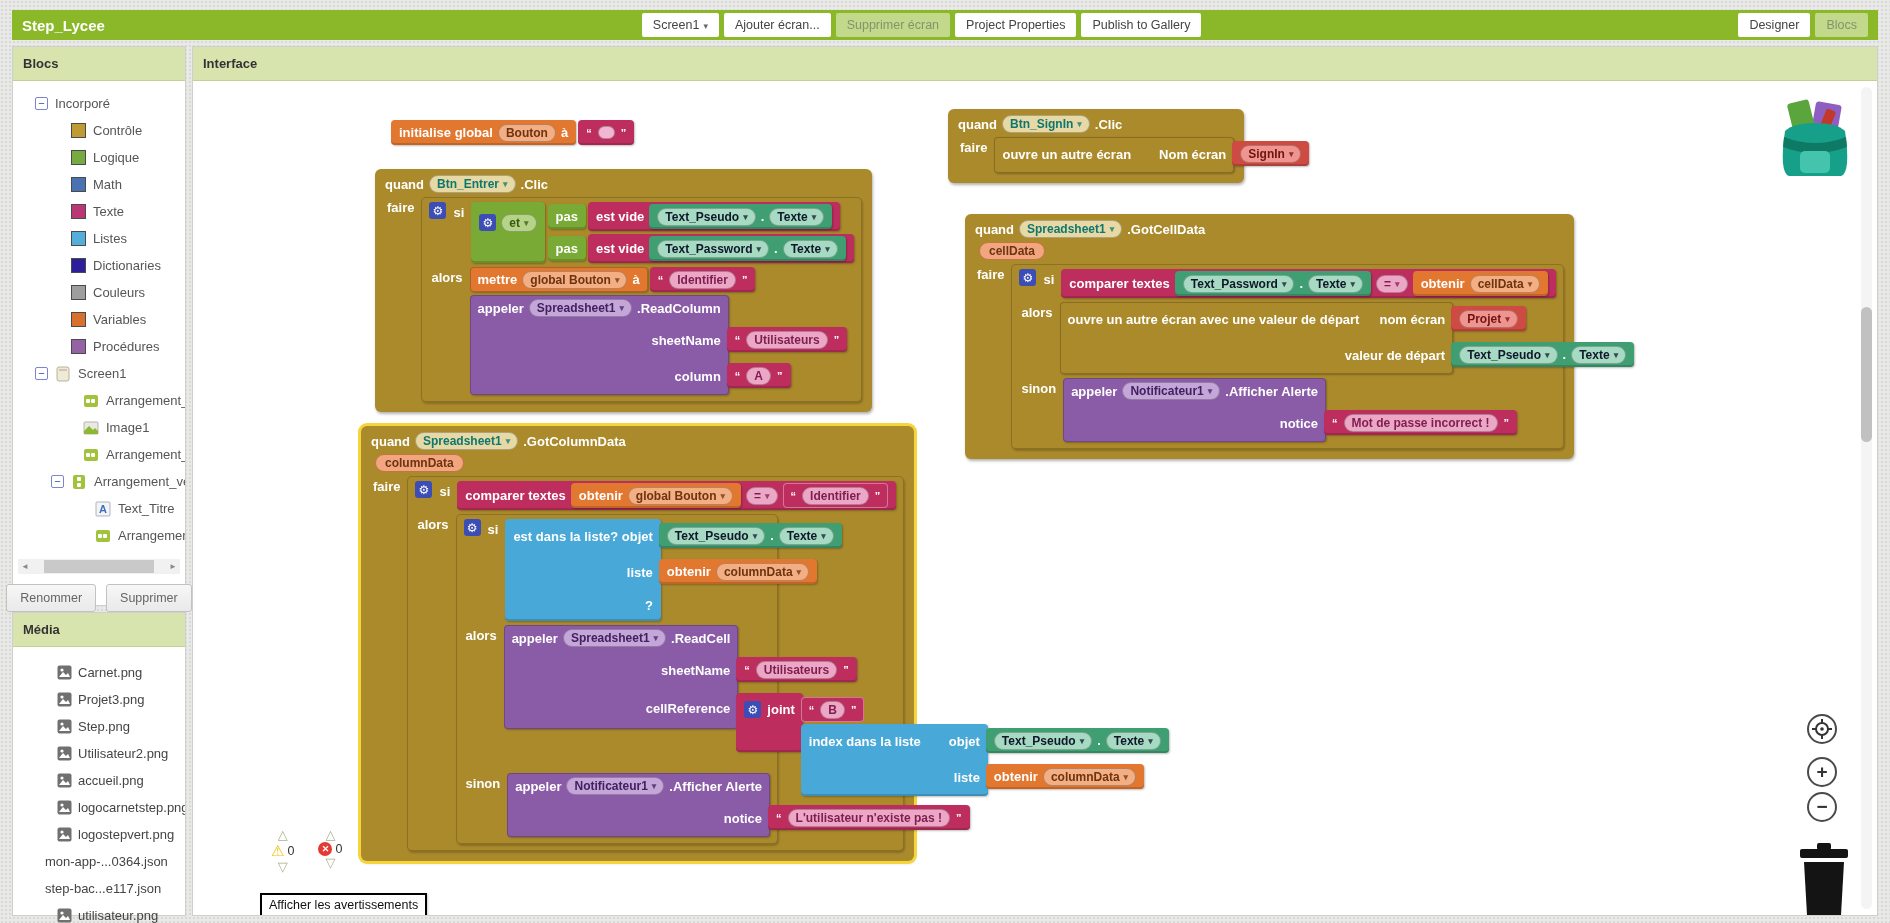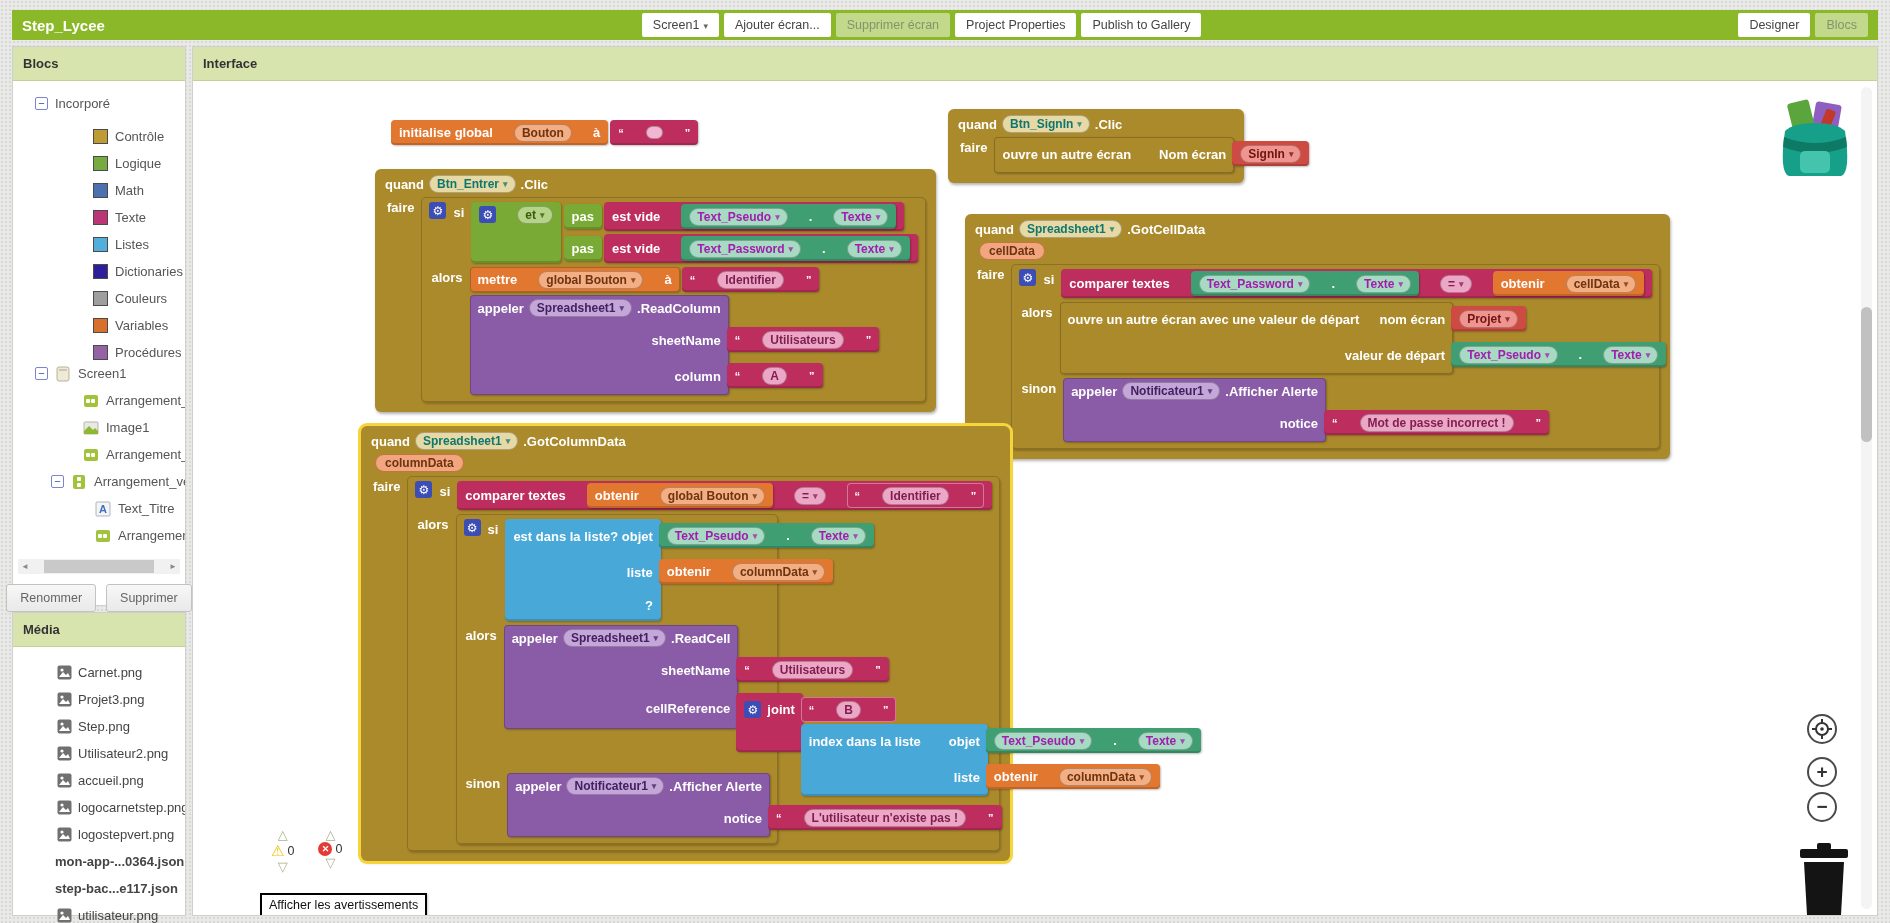--- a/index.html
+++ b/index.html
@@ -25,45 +25,45 @@
 #panel-blocs { left:12px; top:46px; width:174px; height:560px; }
 #panel-media { left:12px; top:612px; width:174px; bottom:7px; }
 #panel-ws { left:192px; top:46px; right:12px; bottom:7px; }
 
 .tree { padding-top:9px; font-size:13px; color:#555; overflow:hidden; }
 .trow { display:flex; align-items:center; height:27px; gap:7px; white-space:nowrap; overflow:hidden; cursor:pointer; }
 .expander { width:13px; height:13px; flex:0 0 13px; border:1px solid #7986cb; background:#fff; color:#3949ab; font-size:11px; line-height:11px; text-align:center; border-radius:2px; }
 .expander::before { content:"−"; }
 .sq { width:15px; height:15px; flex:0 0 15px; border:1px solid #4a4a4a; }
 .ticon { width:16px; height:16px; flex:0 0 16px; display:inline-flex; }
-.ind1 { padding-left:22px; } .ind2 { padding-left:80px;align-items:flex-end; } .ind3 { padding-left:70px; } .ind3e { padding-left:38px; } .ind4 { padding-left:82px; }
+.ind1 { padding-left:22px; } .ind2 { padding-left:58px; } .ind3 { padding-left:70px; } .ind3e { padding-left:38px; } .ind4 { padding-left:82px; }
 
 .hscroll { margin:10px 5px 8px; height:15px; background:#f1f1f1; position:relative; display:flex; align-items:center; justify-content:space-between; padding:0 3px; color:#8a8a8a; font-size:8px; }
 .hthumb { position:absolute; left:26px; width:110px; top:1px; bottom:1px; background:#c9c9c9; }
 .side-btns { display:flex; justify-content:center; gap:10px; padding-top:2px; }
 .side-btn { background:linear-gradient(#f7f7f7,#e9e9e9); border:1px solid #c2c2c2; border-radius:3px; padding:6px 13px; font-size:12.5px; color:#666; font-family:inherit; cursor:pointer; }
 
 .media-list { padding-top:6px; }
 .mrow { display:flex; align-items:flex-end; height:27px; gap:6px; padding-left:44px; font-size:13px; color:#444; white-space:nowrap; overflow:hidden; }
-.mrow.noicon { padding-left:42px;font-weight:bold; }
+.mrow.noicon { padding-left:32px; }
 .fileicon { width:15px; height:15px; flex:0 0 15px; }
 
 .ws-body { position:absolute; left:0; right:0; top:34px; bottom:0; background:#fff; overflow:hidden; }
 .vscroll { position:absolute; right:5px; top:6px; bottom:6px; width:11px; background:#f4f4f4; border-radius:6px; }
 .vthumb { position:absolute; top:220px; height:135px; width:11px; background:#c1c1c1; border-radius:6px; }
 
 .hstack { display:flex; align-items:center; gap:5px; }
 .vstack { display:flex; flex-direction:column; align-items:flex-start; gap:3px; }
 .top { align-items:flex-start; }
 .abs { position:absolute; }
-.b { display:inline-flex; align-items:center; gap:21px; border-radius:4px; padding:2px 8px; color:#fff; font-size:13px; font-weight:bold; white-space:nowrap; min-height:25px; box-shadow:inset 0 -2px 0 rgba(0,0,0,.15), 1px 1px 2px rgba(0,0,0,.25); cursor:grab; }
+.b { display:inline-flex; align-items:center; gap:5px; border-radius:4px; padding:2px 8px; color:#fff; font-size:13px; font-weight:bold; white-space:nowrap; min-height:25px; box-shadow:inset 0 -2px 0 rgba(0,0,0,.15), 1px 1px 2px rgba(0,0,0,.25); cursor:grab; }
 .c-gold{background:#ab8a2c}.c-orange{background:#e2772f}.c-magenta{background:#bd2e5f}.c-teal{background:#3f9e72}.c-green{background:#78aa35}.c-cyan{background:#48a8d8}.c-purple{background:#8a5ba6}.c-red{background:#ce4b43}
 .f { display:inline-flex; align-items:center; border-radius:10px; padding:1px 7px; font-size:12px; font-weight:bold; border:1px solid rgba(0,0,0,.25); min-height:18px; cursor:pointer; }
 .f-gold{background:#e7d9a6;color:#0f766e}.f-orange{background:#f3ae83;color:#6e3310}.f-pink{background:#eda7c6;color:#7d1e4e}
-.f-teal{background:#a7dac2;color:#a21caf}.f-green{background:#b6d488;color:#3a5a10}.f-purple{background:#c4a7d8;color:#432060}.f-red{background:#ef948e;color:#701410}
+.f-teal{background:#a7dac2;color:#0f172a}.f-green{background:#b6d488;color:#3a5a10}.f-purple{background:#c4a7d8;color:#432060}.f-red{background:#ef948e;color:#701410}
 .dd::after { content:"▾"; font-size:9px; margin-left:4px; opacity:.75; }
 .f-empty { width:17px; min-height:13px; background:#f1b6d1; border-radius:7px; }
 .chip { background:#f2a67f; border:1px solid #c4743f; color:#6e3310; border-radius:9px; padding:1px 9px; font-size:12px; font-weight:bold; display:inline-flex; }
 .gear { width:17px; height:17px; flex:0 0 17px; border-radius:3px; background:#3c4db6; color:#fff; display:inline-flex; align-items:center; justify-content:center; font-size:12px; font-family:"DejaVu Sans",sans-serif; cursor:pointer; }
 .gear::before { content:"⚙"; }
 .tstr::before { content:"“"; font-size:11px; margin-right:1px; }
 .tstr::after { content:"”"; font-size:11px; margin-left:1px; }
 .pdot::before { content:"."; font-weight:bold; }
 .event { position:absolute; background:#ab8a2c; border-radius:6px; padding:6px 10px 10px; display:flex; flex-direction:column; align-items:flex-start; gap:4px; color:#fff; font-weight:bold; font-size:13px; box-shadow:1px 2px 3px rgba(0,0,0,.3); cursor:grab; }
 .event.selected { box-shadow:0 0 0 3px #f6d43c, 1px 2px 3px rgba(0,0,0,.3); }
@@ -328,21 +328,21 @@
           <span class="f f-gold dd">Btn_Entrer</span>
           <span>.Clic</span>
         </div>
       <div class="hstack top">
         <span class="lbl">faire</span>
         <div class="ifblk">
           <div class="hstack top">
             <span class="gear"></span>
             <span class="lbl">si</span>
             <div class="hstack top" style="gap:3px">
-              <span class="b c-green" style="align-self:stretch;align-items:flex-start;padding-top:4px">
+              <span class="b c-green" style="align-self:stretch;align-items:flex-start;padding-top:12px">
                   <span class="gear"></span>
                   <span class="f f-green dd">et</span>
                 </span>
               <div class="vstack">
                 <div class="hstack" style="gap:2px">
                   <span class="b c-green">
                       <span>pas</span>
                     </span>
                   <span class="b c-magenta">
                       <span>est vide</span>

